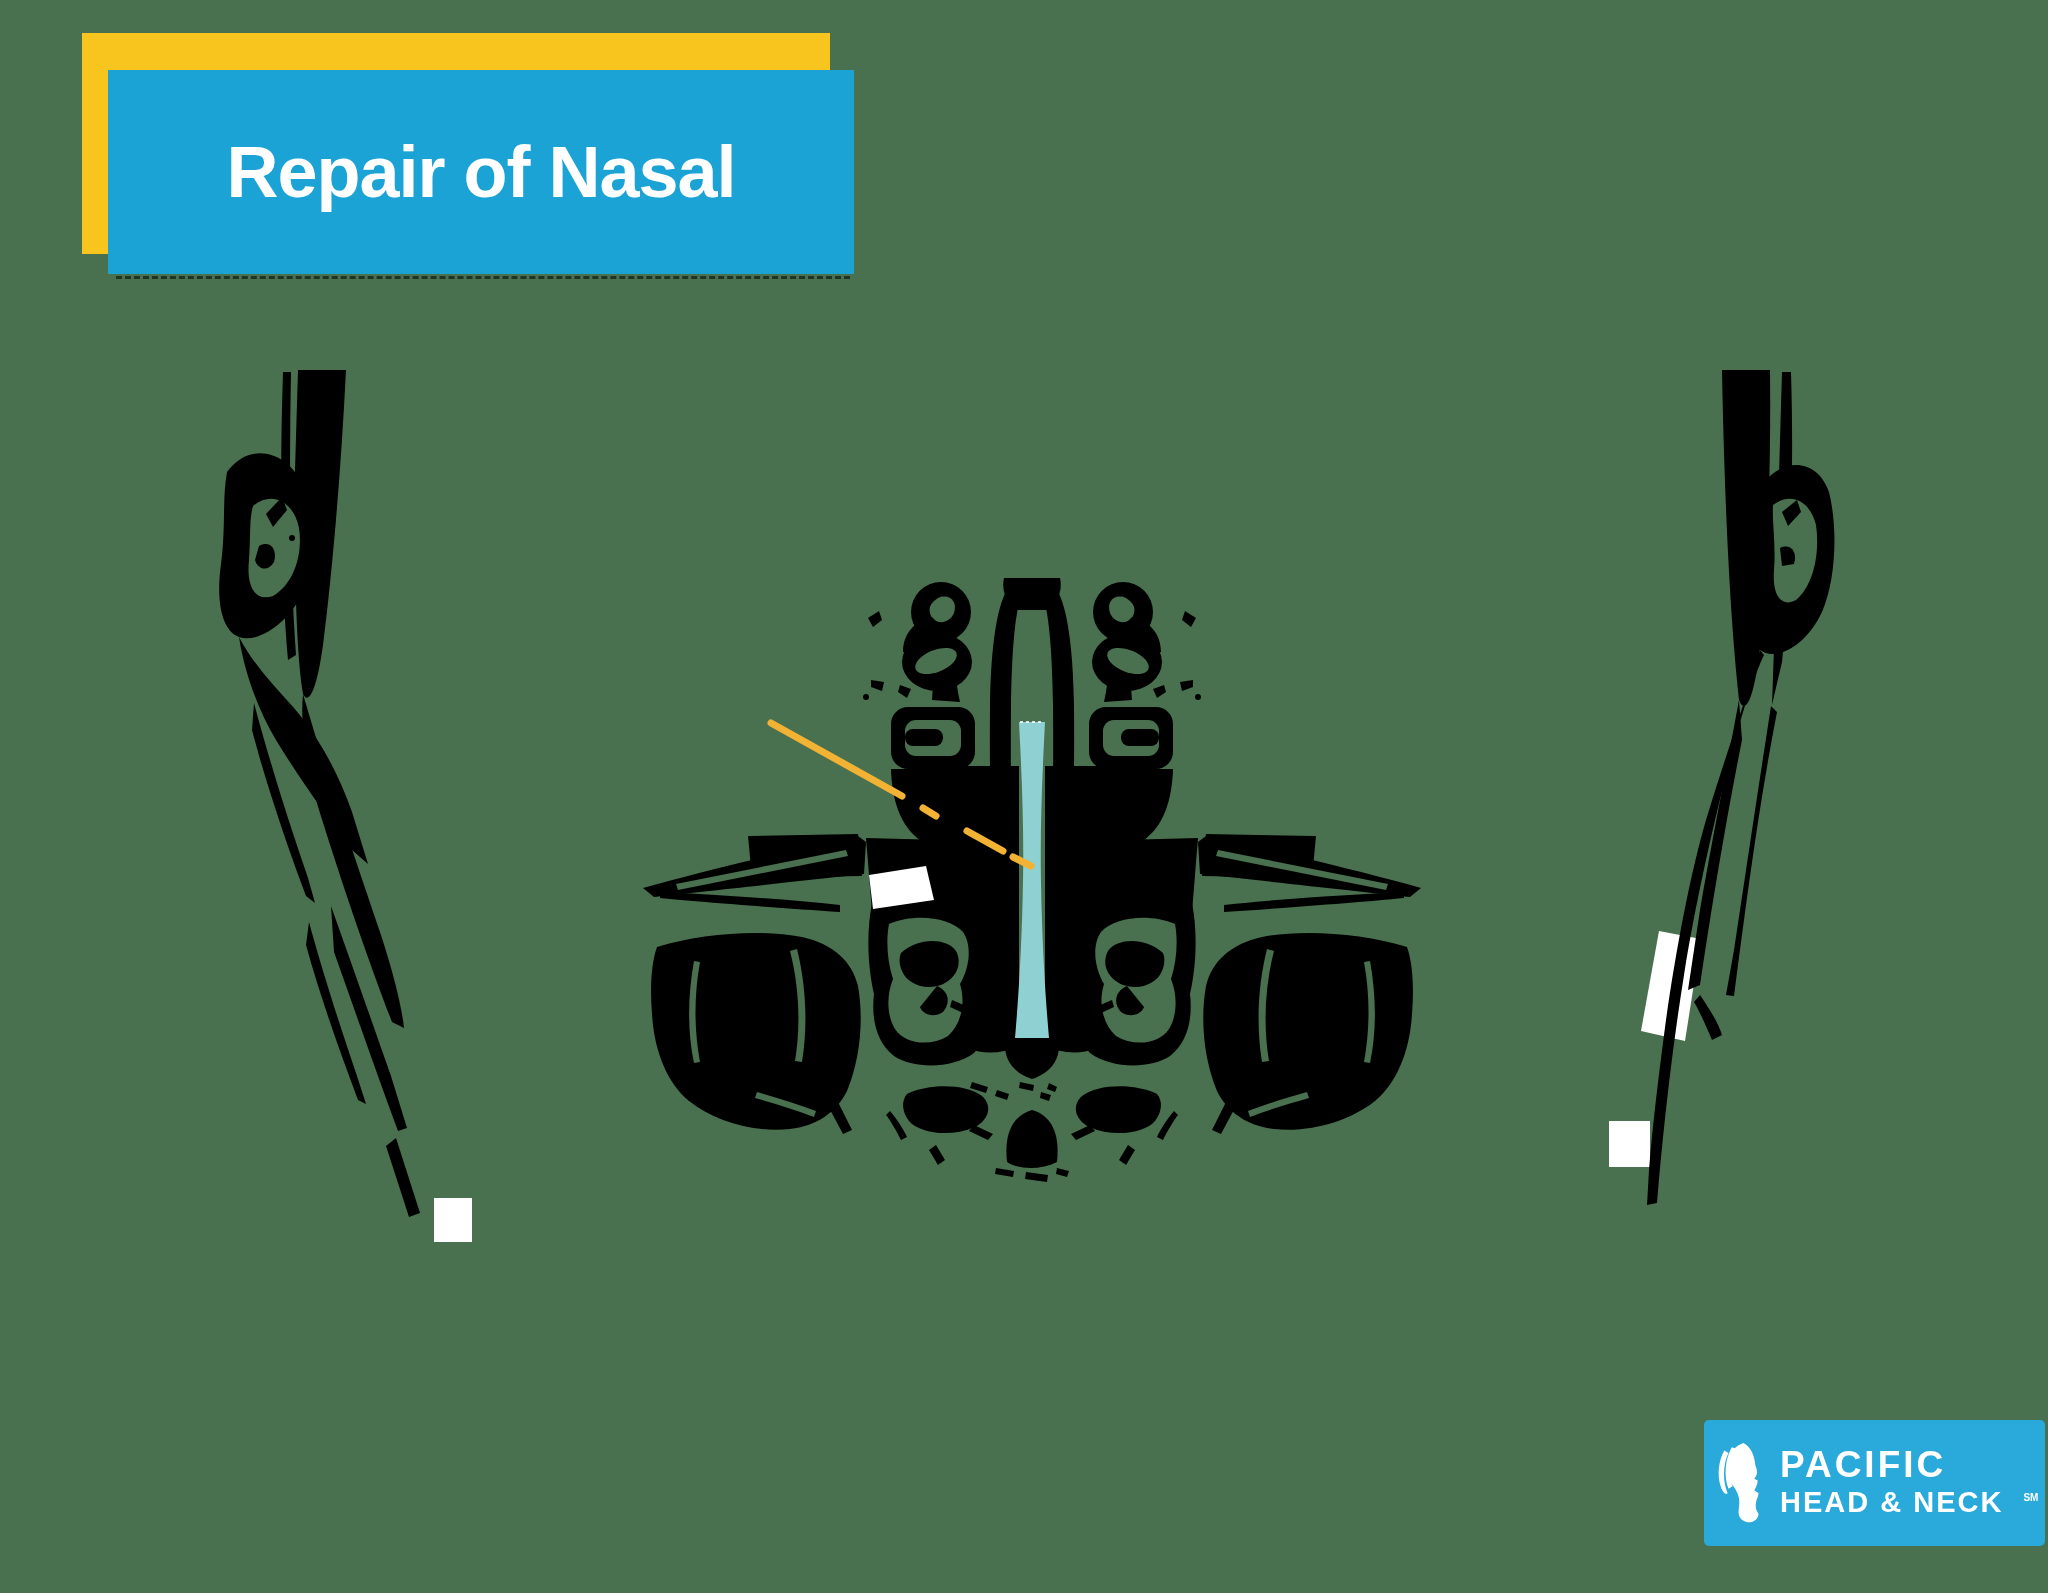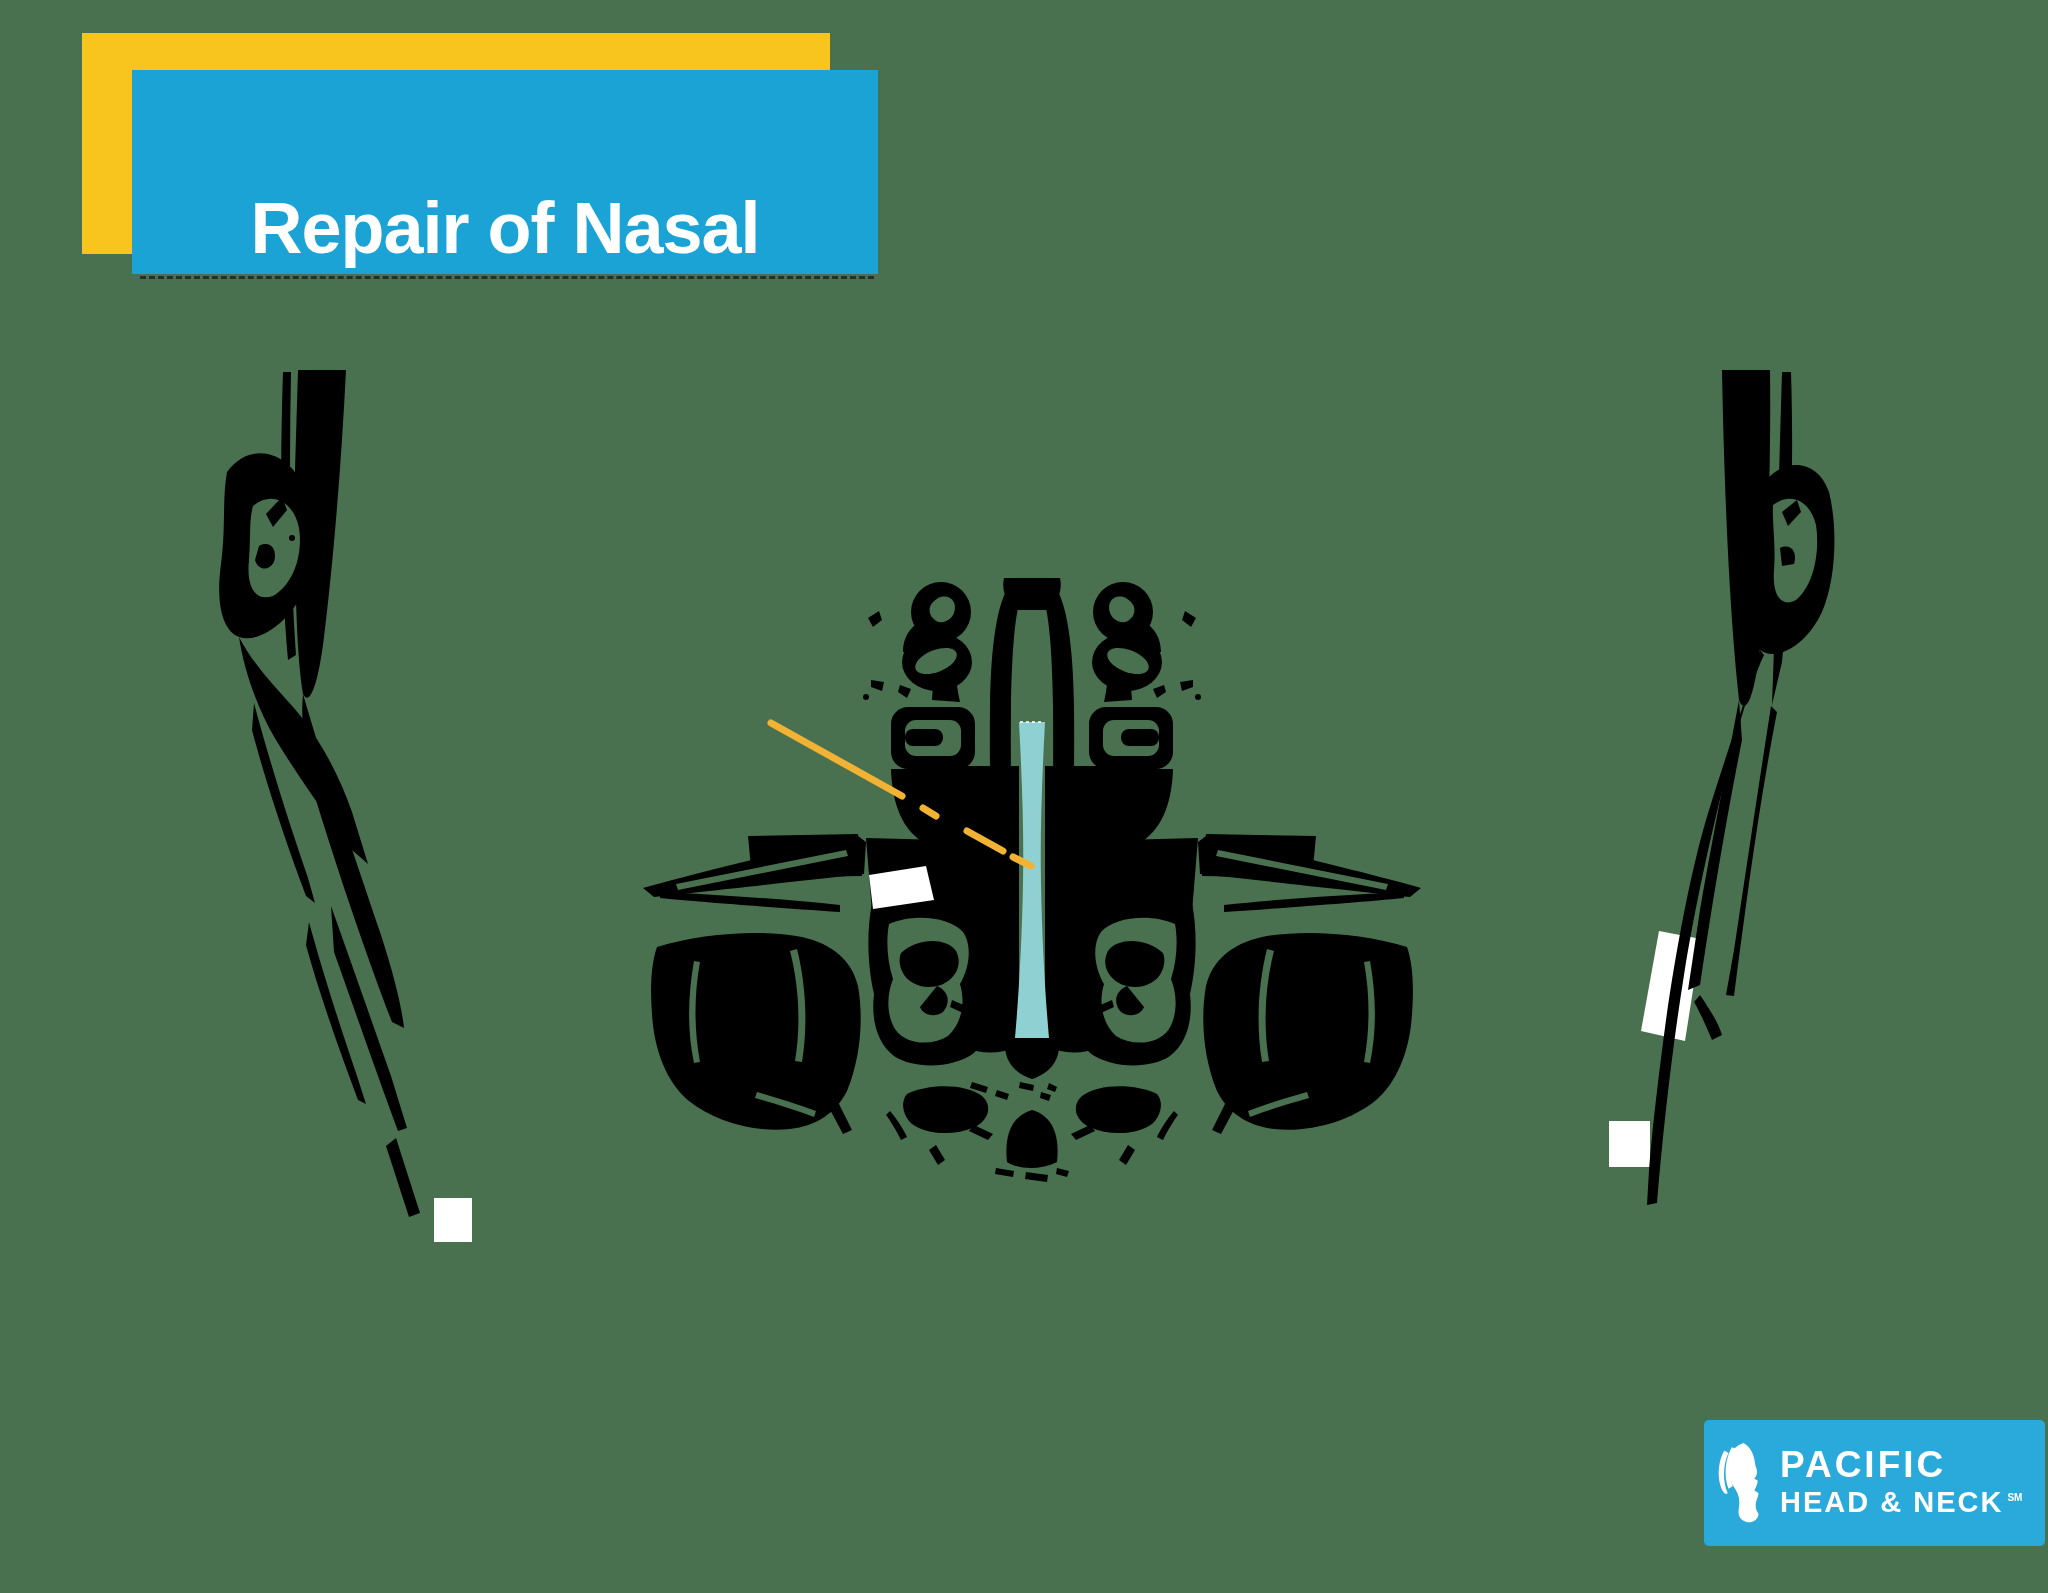--- a/index.html
+++ b/index.html
@@ -11,21 +11,21 @@
     font-family:"Liberation Sans",sans-serif;
   }
   
   .banner-yellow{
     position:absolute;left:82px;top:33px;width:748px;height:221px;
     background:var(--banner-yellow,#F8C51E);
   }
   .banner-blue{
     position:absolute;left:108px;top:70px;width:746px;height:204px;
     background:var(--banner-blue,#1CA3D6);
-    display:flex;flex-direction:column;align-items:center;justify-content:flex-end;margin-left:24px;
+    display:flex;flex-direction:column;align-items:center;justify-content:center;
   }
   .banner-blue::after{ 
     content:"";position:absolute;left:8px;right:4px;bottom:-5px;
     border-bottom:3px dashed rgba(0,0,0,.55);
   }
   .title-line{
     color:#fff;font-weight:bold;font-size:72px;line-height:92px;
     letter-spacing:-1px;white-space:nowrap;
   }
   
@@ -45,21 +45,21 @@
   
   .logo{
     position:absolute;left:1704px;top:1420px;width:341px;height:126px;
     background:var(--logo-blue,#2AA9DB);border-radius:5px;
     display:flex;align-items:center;
   }
   .logo-icon{margin-left:12px;flex:0 0 auto;}
   .logo-text{margin-left:14px;color:#fff;font-weight:bold;}
   .logo-line1{font-size:37px;letter-spacing:3px;line-height:33px;}
   .logo-line2{font-size:29px;letter-spacing:2px;line-height:33px;white-space:nowrap;}
-  .logo-sm{font-size:10px;letter-spacing:0;vertical-align:super;margin-left:4px;}
+  .logo-sm{font-size:10px;letter-spacing:0;vertical-align:super;margin-left:20px;}
 </style>
 </head>
 <body>
 
 <div class="stage">
 
   <div class="banner-yellow"></div>
   <div class="banner-blue">
     <div class="title-line">Repair of Nasal</div>
   </div>

